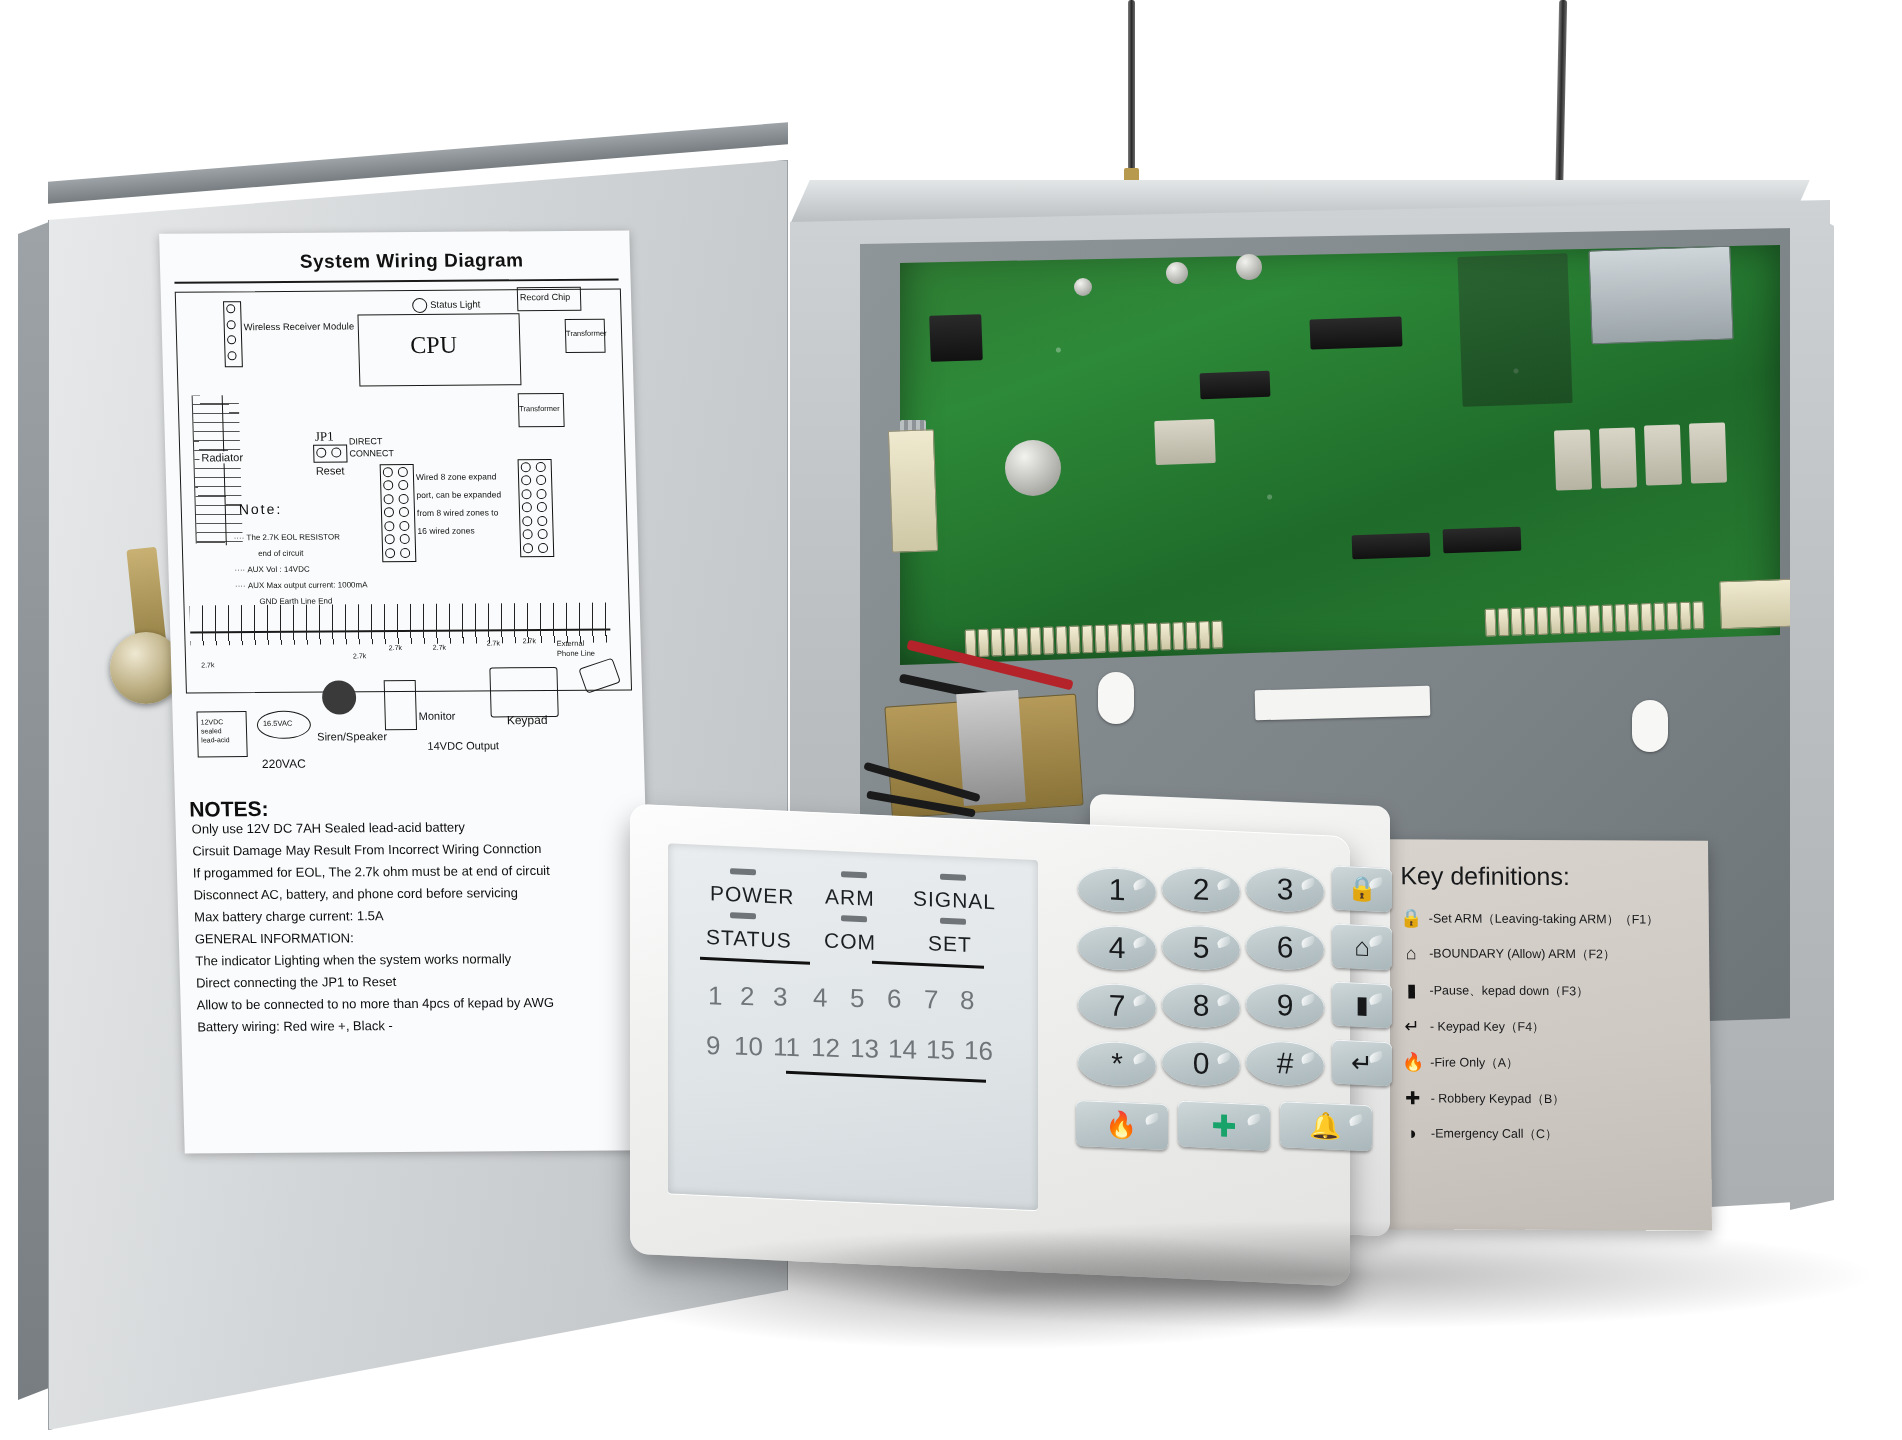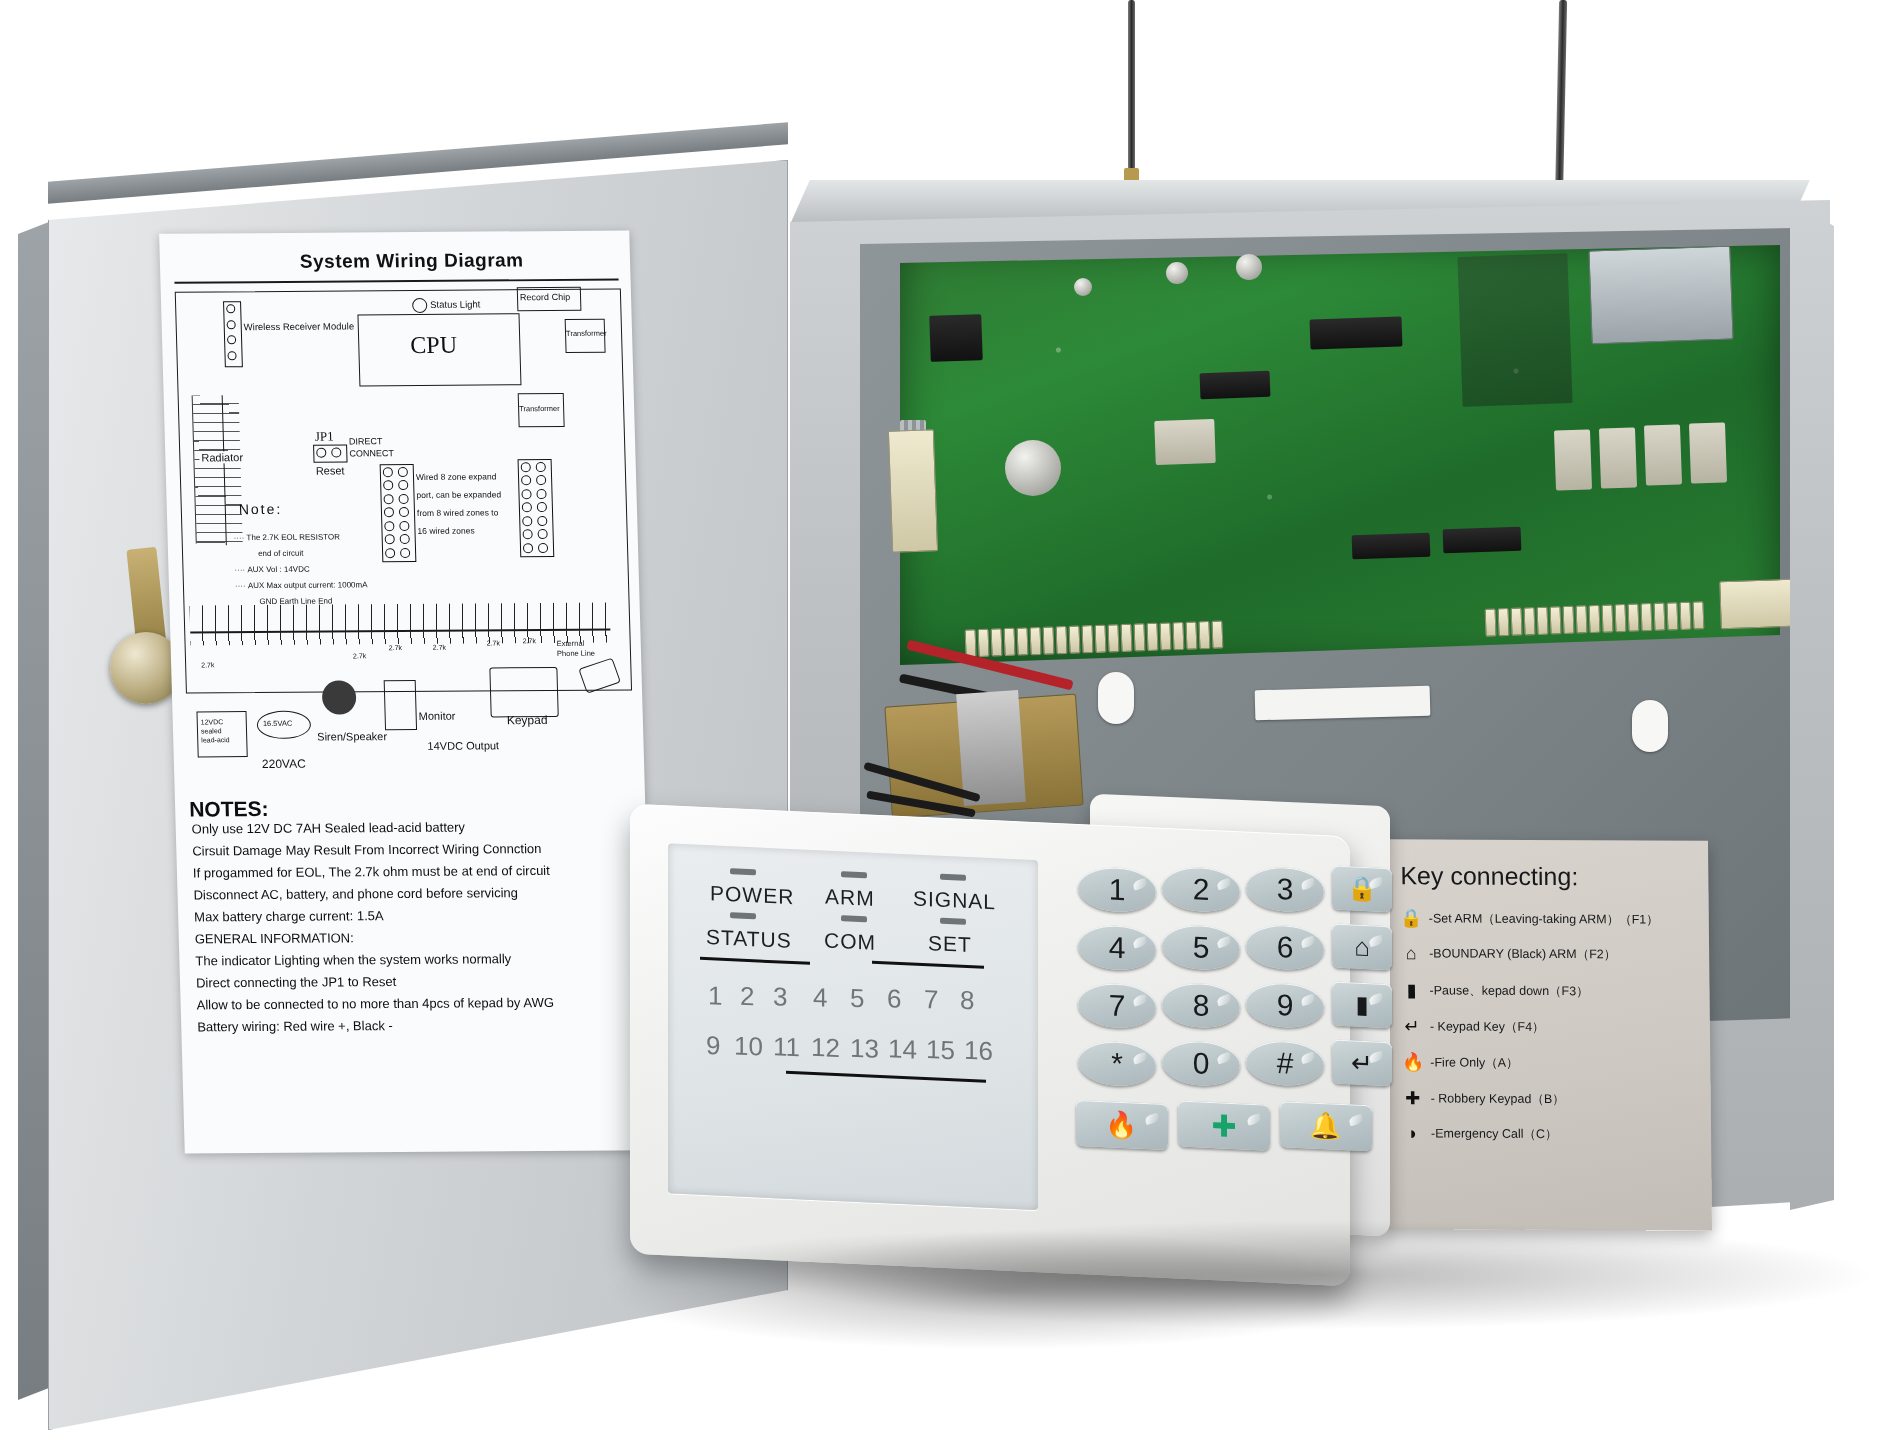--- a/index.html
+++ b/index.html
@@ -330,29 +330,29 @@
       <div class="notes-blk notes-l" style="left:16px;top:698px;font-size:13px;">GENERAL INFORMATION:</div>
       <div class="notes-blk notes-l" style="left:16px;top:720px;font-size:13px;">The indicator Lighting when the system works normally</div>
       <div class="notes-blk notes-l" style="left:16px;top:742px;font-size:13px;">Direct connecting the JP1 to Reset</div>
       <div class="notes-blk notes-l" style="left:16px;top:764px;font-size:13px;">Allow to be connected to no more than 4pcs of kepad by AWG</div>
       <div class="notes-blk notes-l" style="left:16px;top:786px;font-size:13px;">Battery wiring: Red wire +, Black -</div>
 
     </div>
   </div>
 
   <div class="kd-card" style="left:1380px;top:840px;width:330px;height:390px;">
-    <div class="kd-title" style="left:22px;top:22px;">Key connecting:</div>
+    <div class="kd-title" style="left:22px;top:22px;">Key definitions:</div>
 
     <div class="kd-row" style="left:22px;top:68px;font-size:12.5px;">
       <span class="kd-ico">🔒</span>
       <span>-Set ARM（Leaving-taking ARM）（F1）</span>
     </div>
     <div class="kd-row" style="left:22px;top:104px;font-size:12.5px;">
       <span class="kd-ico">⌂</span>
-      <span>-BOUNDARY (Black) ARM（F2）</span>
+      <span>-BOUNDARY (Allow) ARM（F2）</span>
     </div>
     <div class="kd-row" style="left:22px;top:140px;font-size:12.5px;">
       <span class="kd-ico">▮</span>
       <span>-Pause、kepad down（F3）</span>
     </div>
     <div class="kd-row" style="left:22px;top:176px;font-size:12.5px;">
       <span class="kd-ico">↵</span>
       <span>- Keypad Key（F4）</span>
     </div>
     <div class="kd-row" style="left:22px;top:212px;font-size:12.5px;">

